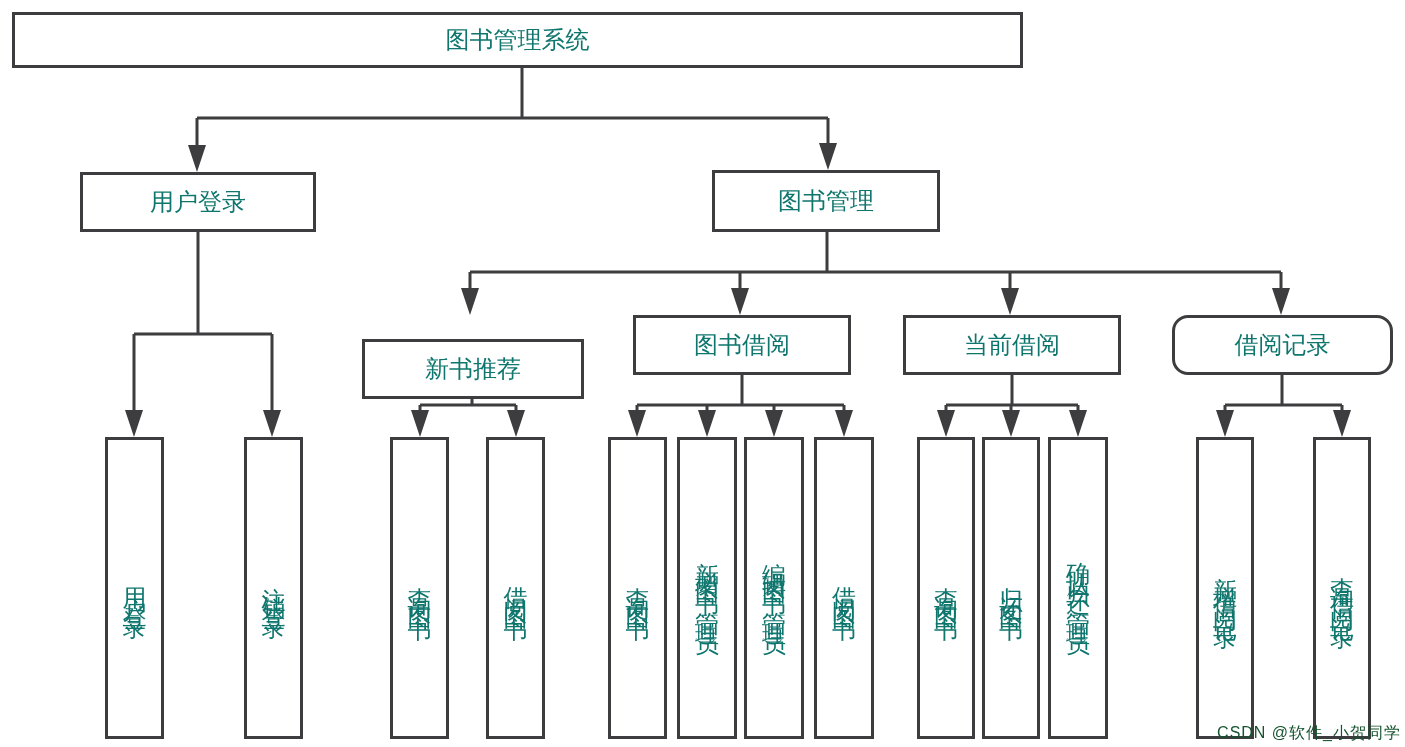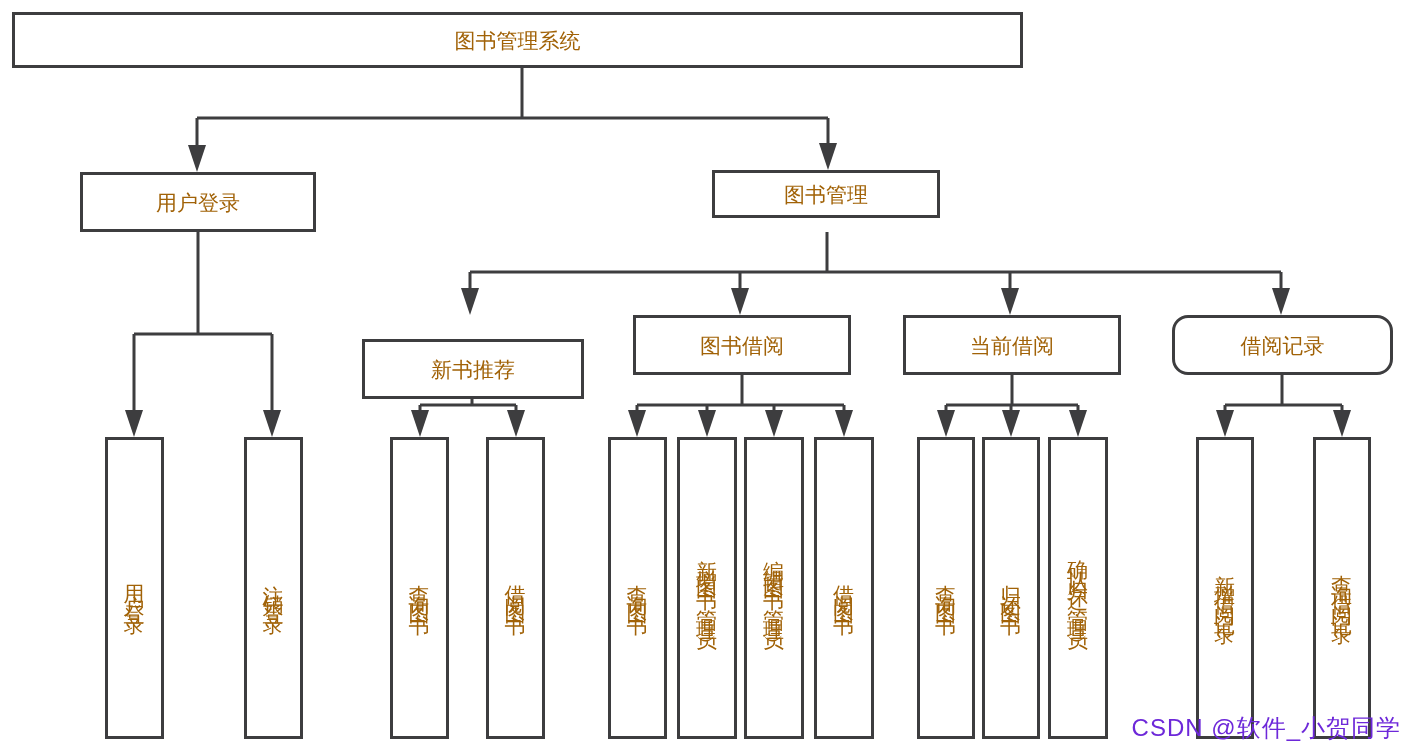--- a/index.html
+++ b/index.html
@@ -20,37 +20,37 @@
   .connectors path { stroke: #3d3d3f; stroke-width: 3; fill: none; }
   .connectors polygon { fill: #3d3d3f; stroke: none; }
   .node {
     position: absolute;
     box-sizing: border-box;
     border: 3px solid #3d3d3f;
     background: #ffffff;
     display: flex;
     align-items: center;
     justify-content: center;
-    color: #a16207;
-    font-size: 21px;
+    color: #0f766e;
+    font-size: 24px;
     line-height: 1;
     white-space: nowrap;
   }
   .vbox span {
     writing-mode: vertical-lr;
     text-orientation: mixed;
     letter-spacing: 10px;
     white-space: nowrap;
   }
   .watermark {
     position: absolute;
     right: 4px;
     bottom: 3px;
-    font-size: 24px;
-    color: #6d28d9;
+    font-size: 16px;
+    color: #14532d;
     letter-spacing: 1px;
   }
 </style>
 </head>
 <body>
 
 <div class="canvas">
 
   <svg class="connectors" viewBox="0 0 1405 747" xmlns="http://www.w3.org/2000/svg">
     <path d="
@@ -84,21 +84,21 @@
     </g>
   </svg>
 
   <div class="node" style="left:12px; top:12px; width:1011px; height:56px;">
     <span>图书管理系统</span>
   </div>
 
   <div class="node" style="left:80px; top:172px; width:236px; height:60px;">
     <span>用户登录</span>
   </div>
-  <div class="node" style="left:712px; top:170px; width:228px; height:48px;text-align:right;">
+  <div class="node" style="left:712px; top:170px; width:228px; height:62px;text-align:right;">
     <span>图书管理</span>
   </div>
 
   <div class="node" style="left:362px; top:315px; width:222px; height:60px;margin-top:24px;">
     <span>新书推荐</span>
   </div>
   <div class="node" style="left:633px; top:315px; width:218px; height:60px;">
     <span>图书借阅</span>
   </div>
   <div class="node" style="left:903px; top:315px; width:218px; height:60px;">

